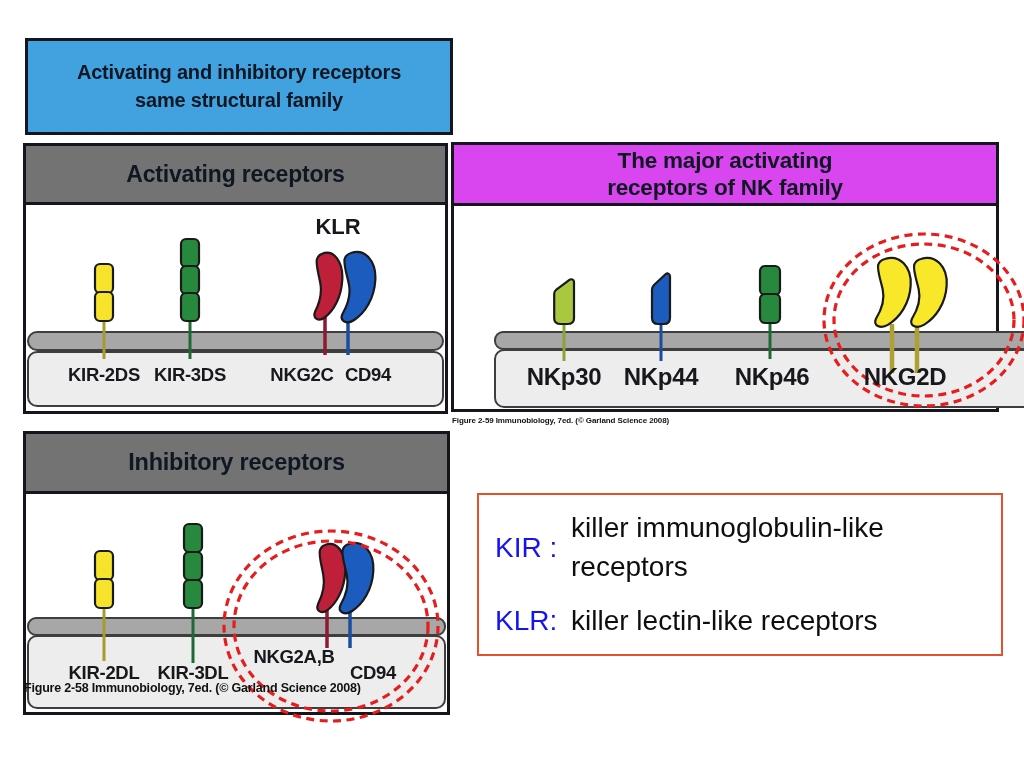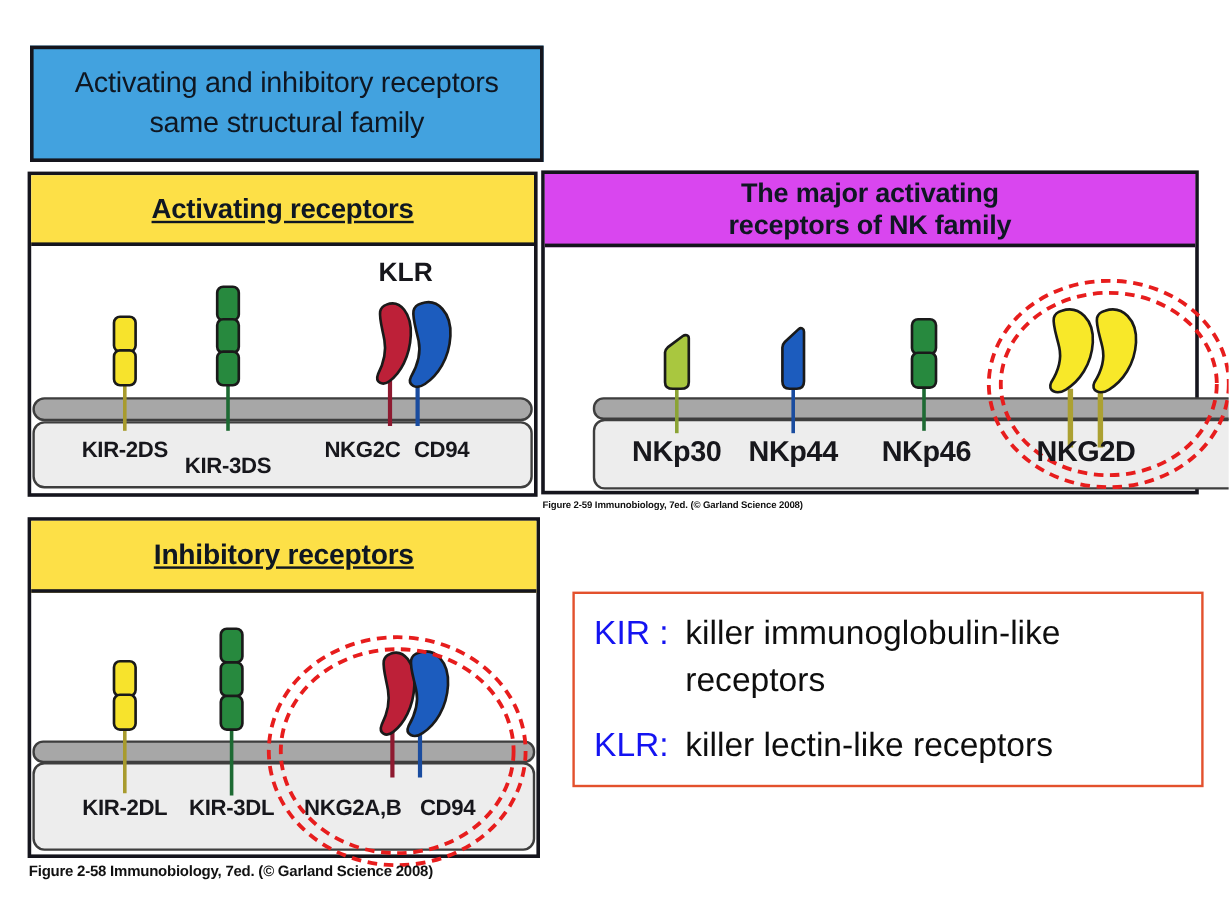--- a/index.html
+++ b/index.html
@@ -3,28 +3,28 @@
 <meta charset="utf-8">
 <style>
   html,body{margin:0;padding:0;background:#fff;}
   .stage{position:relative;width:1024px;height:768px;background:#ffffff;
          font-family:"Liberation Sans", sans-serif;overflow:hidden;}
 
   
   .title-box{position:absolute;left:25px;top:38px;width:428px;height:97px;
     box-sizing:border-box;background:#42A2DF;border:3px solid #15151d;
     display:flex;flex-direction:column;justify-content:center;align-items:center;
-    font-weight:normal;font-size:24px;line-height:1.36;color:#0f1722;letter-spacing:-0.2px;}
+    font-weight:bold;font-size:20px;line-height:1.36;color:#0f1722;letter-spacing:-0.2px;}
 
   
   .panel{position:absolute;box-sizing:border-box;background:#ffffff;border:3px solid #15151d;}
   .panel-header{box-sizing:border-box;width:100%;border-bottom:3px solid #15151d;
     display:flex;flex-direction:column;justify-content:center;align-items:center;
     font-weight:bold;color:#0f1722;letter-spacing:-0.2px;text-align:center;}
-  .hdr-light{background:#fde047;text-decoration:underline;}
+  .hdr-light{background:#737373;}
   .hdr-mid{background:#d946ef;}
   .panel-body{position:relative;width:100%;}
   .panel-body svg{position:absolute;left:0;top:0;overflow:visible;display:block;}
 
   #panel-activating{left:23px;top:143px;width:425px;height:271px;}
   #panel-activating .panel-header{height:59px;font-size:23px;}
   #panel-activating .panel-body{height:154px;border-radius:32px;}
 
   #panel-major{left:451px;top:142px;width:548px;height:270px;}
   #panel-major .panel-header{height:61px;font-size:22.5px;line-height:1.22;}
@@ -38,27 +38,27 @@
   .rlabel{position:absolute;transform:translateX(-50%);font-weight:bold;color:#17171c;
     white-space:nowrap;letter-spacing:-0.3px;}
   .rlabel.small{font-size:18.5px;}
   .rlabel.big{font-size:24px;}
   .klr-heading{position:absolute;transform:translateX(-50%);font-weight:bold;
     font-size:22px;color:#17171c;}
 
   
   .figcap{position:absolute;font-weight:bold;color:#111;white-space:nowrap;}
   #cap-259{left:452px;top:416px;font-size:8px;letter-spacing:-0.1px;}
-  #cap-258{left:24px;top:719px;font-size:12.5px;letter-spacing:-0.2px;}
+  #cap-258{left:24px;top:681px;font-size:12.5px;letter-spacing:-0.2px;}
 
   
   .legend-box{position:absolute;left:477px;top:493px;width:526px;height:163px;
     box-sizing:border-box;background:#ffffff;border:2px solid #E3512D;
     padding:13px 16px;font-size:28px;color:#0e0e0e;}
-  .legend-row{display:flex;align-items:flex-start;line-height:1.4;}
+  .legend-row{display:flex;align-items:center;line-height:1.4;}
   .legend-row + .legend-row{margin-top:15px;}
   .legend-term{color:#1413F1;min-width:76px;white-space:nowrap;}
   .legend-def{white-space:pre-line;}
 
   
   .membrane{fill:#A7A7A7;stroke:#3E3E3E;stroke-width:2;}
   .cyto{fill:#EDEDED;stroke:#3E3E3E;stroke-width:2;}
   .dashring{fill:none;stroke:#E71D1D;stroke-width:3.2;stroke-dasharray:8 5.5;}
 </style>
 </head>
@@ -101,21 +101,21 @@
           <rect x="155" y="34" width="18" height="28" rx="5"></rect>
           <rect x="155" y="61" width="18" height="28" rx="5"></rect>
           <rect x="155" y="88" width="18" height="28" rx="5"></rect>
         </g>
 
         <use href="#bean" transform="translate(282,46) scale(0.88,0.95)" fill="#BD2038" stroke="#1a1a1a" stroke-width="2.2"></use>
         <use href="#bean" transform="translate(308,45) scale(1.06,1.0)" fill="#1C5CBE" stroke="#1a1a1a" stroke-width="2.2"></use>
       </svg>
       <div class="klr-heading" style="left:312px;top:9px;">KLR</div>
       <div class="rlabel small" style="left:78px;top:159px;">KIR-2DS</div>
-      <div class="rlabel small" style="left:164px;top:172px;">KIR-3DS</div>
+      <div class="rlabel small" style="left:164px;top:159px;">KIR-3DS</div>
       <div class="rlabel small" style="left:276px;top:159px;">NKG2C</div>
       <div class="rlabel small" style="left:342px;top:159px;">CD94</div>
     </div>
   </section>
 
   <section class="panel" id="panel-major">
     <div class="panel-header hdr-mid">
       <span>The major activating</span>
       <span>receptors of NK family</span>
     </div>
@@ -184,21 +184,21 @@
         <use href="#bean" transform="translate(285,48) scale(0.88,0.97)" fill="#BD2038" stroke="#1a1a1a" stroke-width="2.2"></use>
         <use href="#bean" transform="translate(306,47) scale(1.06,1.0)" fill="#1C5CBE" stroke="#1a1a1a" stroke-width="2.2"></use>
 
         <g>
           <ellipse class="dashring" cx="305" cy="132" rx="107" ry="95"></ellipse>
           <ellipse class="dashring" cx="305" cy="132" rx="97" ry="85"></ellipse>
         </g>
       </svg>
       <div class="rlabel small" style="left:78px;top:168px;">KIR-2DL</div>
       <div class="rlabel small" style="left:167px;top:168px;">KIR-3DL</div>
-      <div class="rlabel small" style="left:268px;top:168px;text-align:center;">NKG2A,B</div>
+      <div class="rlabel small" style="left:268px;top:152px;text-align:center;">NKG2A,B</div>
       <div class="rlabel small" style="left:347px;top:168px;">CD94</div>
     </div>
   </section>
   <div class="figcap" id="cap-258">Figure 2-58  Immunobiology, 7ed. (© Garland Science 2008)</div>
 
   <div class="legend-box">
     <div class="legend-row">
       <span class="legend-term">KIR :</span>
       <span class="legend-def">killer immunoglobulin-like
 receptors</span>

